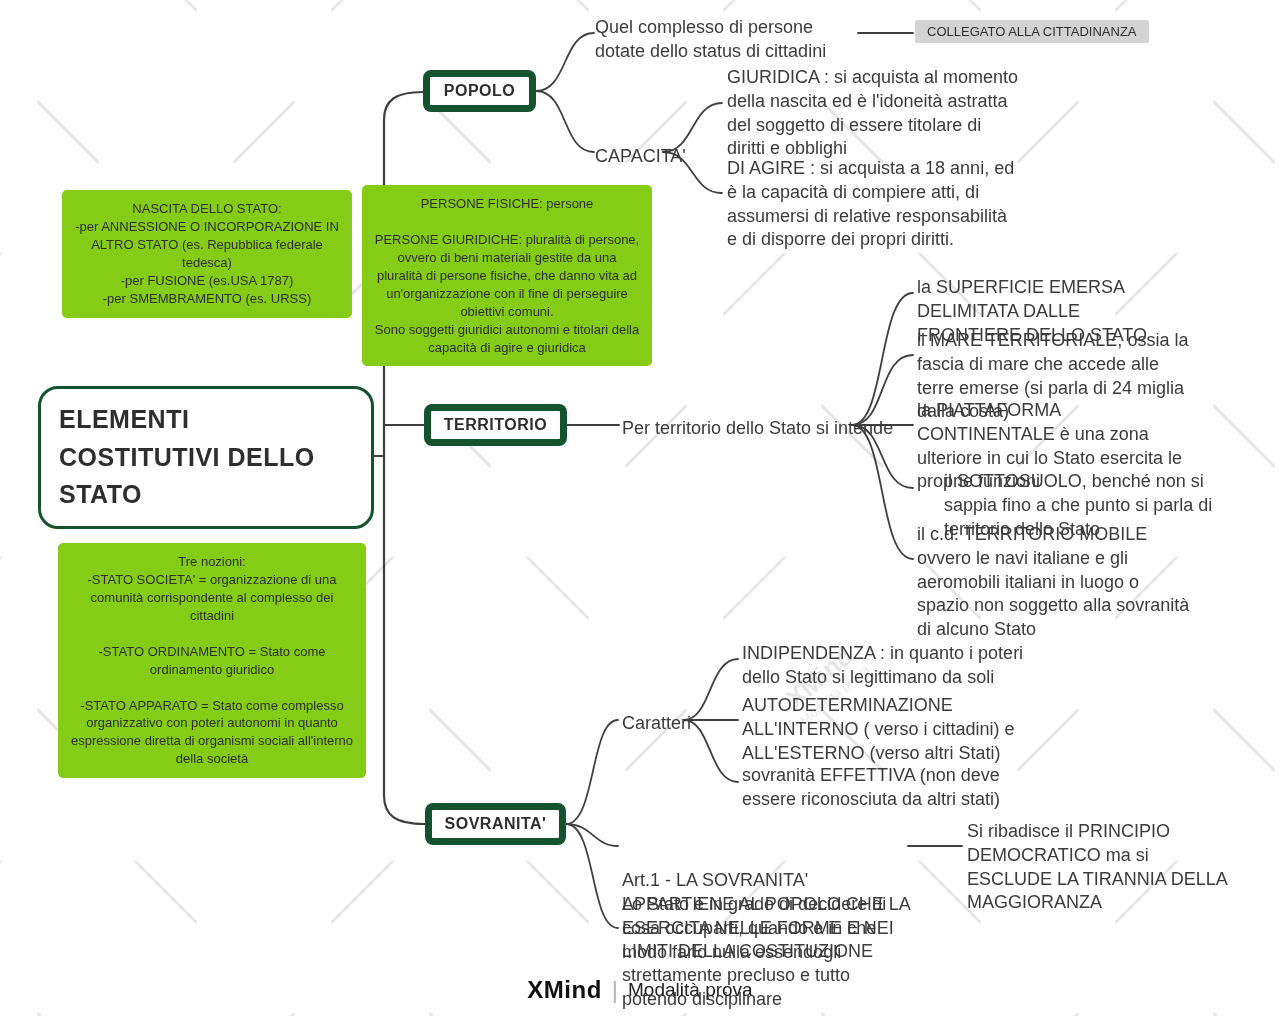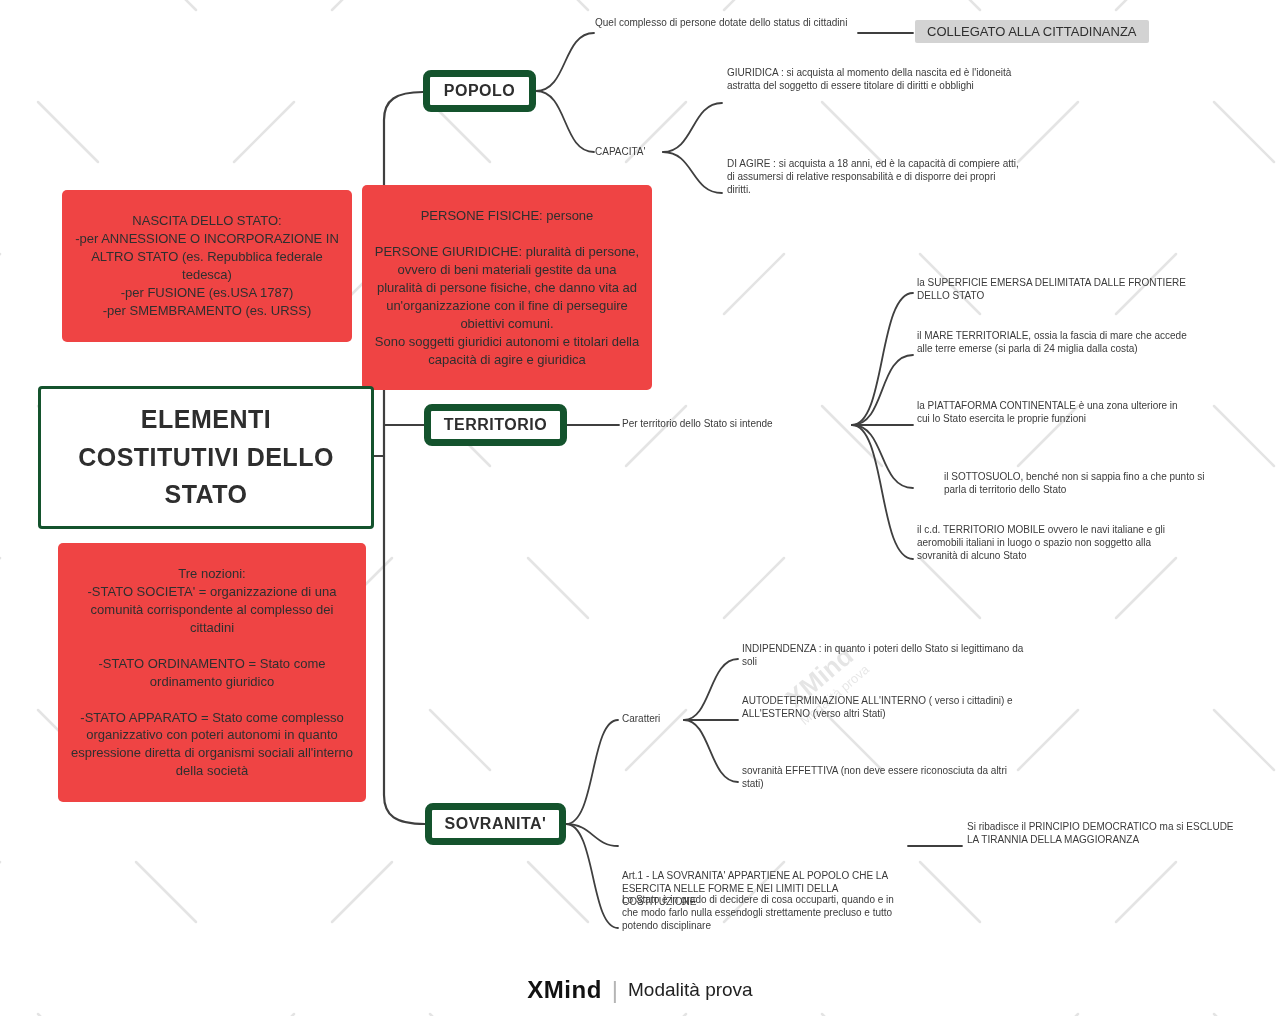--- a/index.html
+++ b/index.html
@@ -4,25 +4,25 @@
 <style>
   * { margin:0; padding:0; box-sizing:border-box; }
   html,body { background:#ffffff; }
   body { font-family:"Liberation Sans", sans-serif; color:#3b3b3b; }
   #canvas { position:relative; width:1280px; height:1016px; background:#ffffff; overflow:hidden; }
   svg.layer { position:absolute; left:0; top:0; width:1280px; height:1016px; pointer-events:none; }
   .node { position:absolute; }
   .topic-box { border:7px solid #14532d; border-radius:8px; background:#ffffff;
                display:flex; align-items:center; justify-content:center;
                font-weight:bold; font-size:16px; letter-spacing:.5px; color:#2e2e2e; }
-  .central { border-width:3px; border-radius:4px; font-size:25px; line-height:1.5;
-             text-align:center; padding:12px 18px; }
-  .note { background:#ef4444; border-radius:5px; padding:22px 12px; font-size:13px;
+  .central { border-width:3px; border-radius:20px; font-size:25px; line-height:1.5;
+             padding:12px 18px; }
+  .note { background:#84cc16; border-radius:5px; padding:10px 12px; font-size:13px;
           line-height:1.38; text-align:center; white-space:pre-line; color:#2f2f2f; }
-  .plain { font-size:10px; line-height:1.32; color:#3b3b3b; }
+  .plain { font-size:18px; line-height:1.32; color:#3b3b3b; }
   .tag { background:#d3d3d3; padding:4px 12px; font-size:13px; color:#2f2f2f; border-radius:2px; white-space:nowrap; }
   .footer { position:absolute; left:0; right:0; bottom:12px; display:flex;
             justify-content:center; align-items:center; gap:10px; }
   .footer .brand { font-size:24px; font-weight:bold; color:#111; letter-spacing:.5px; }
   .footer .sep { font-size:24px; color:#b5b5b5; font-weight:400; }
   .footer .mode { font-size:19px; color:#222; }
   .wm-text { position:absolute; left:782px; top:660px; transform:rotate(-40deg);
              color:rgba(0,0,0,0.10); text-align:center; pointer-events:none; }
   .wm-text .wm-brand { font-size:26px; font-weight:bold; }
   .wm-text .wm-mode { font-size:13px; }

